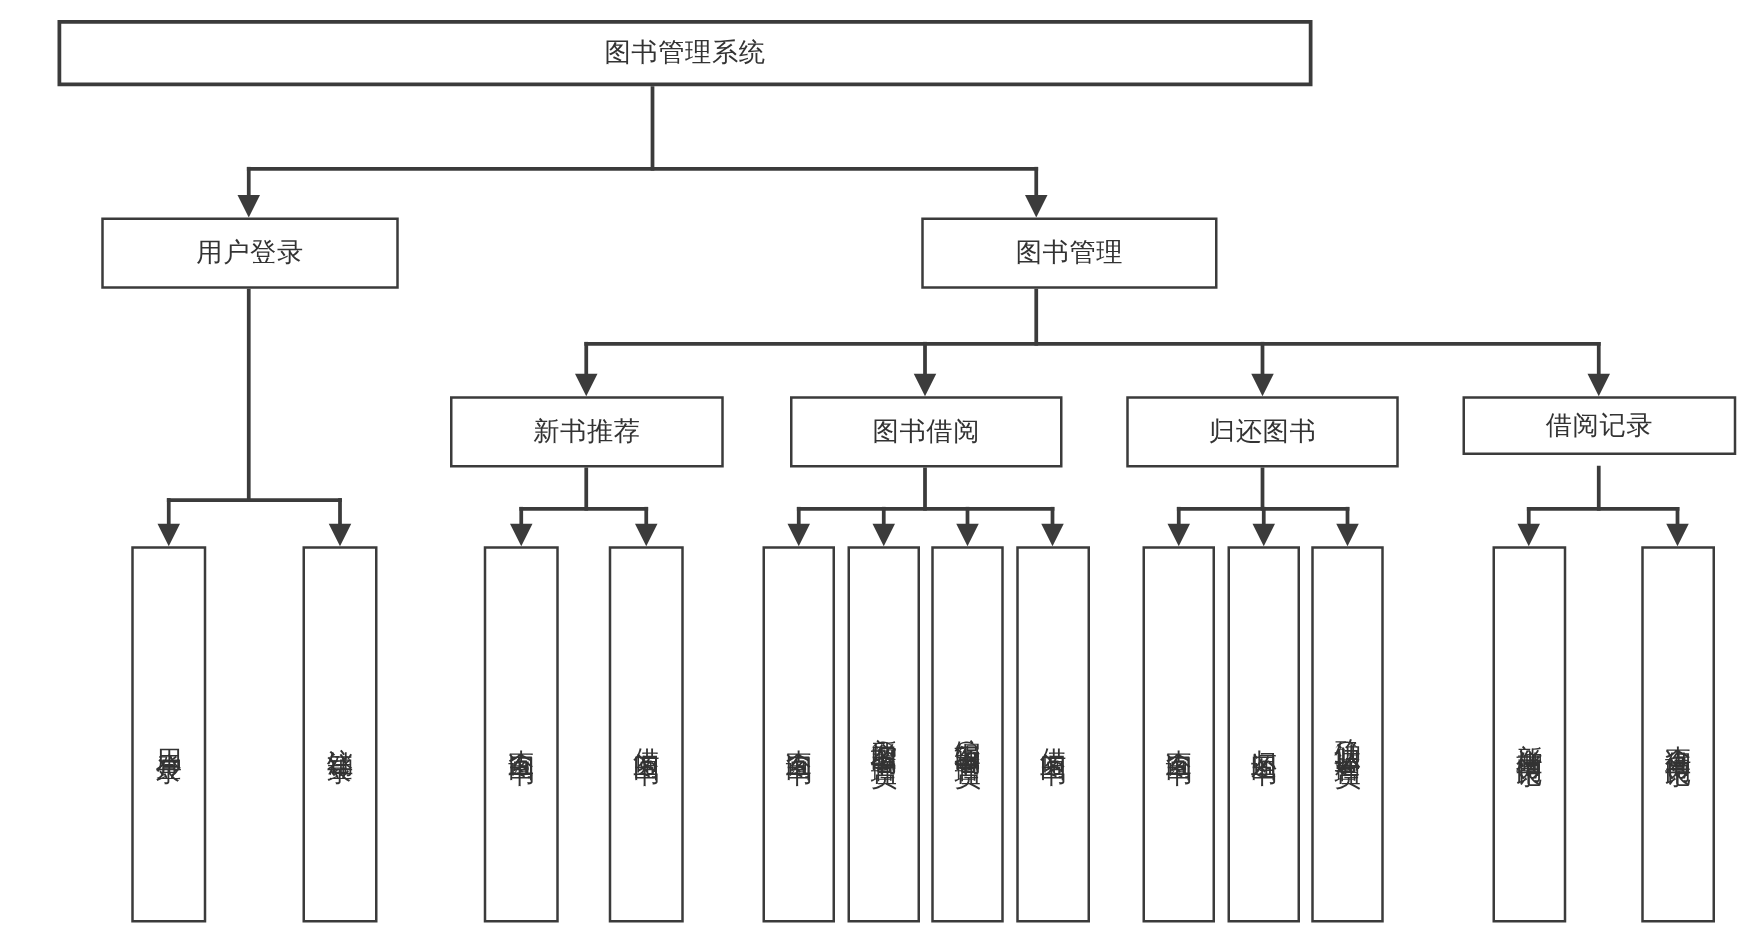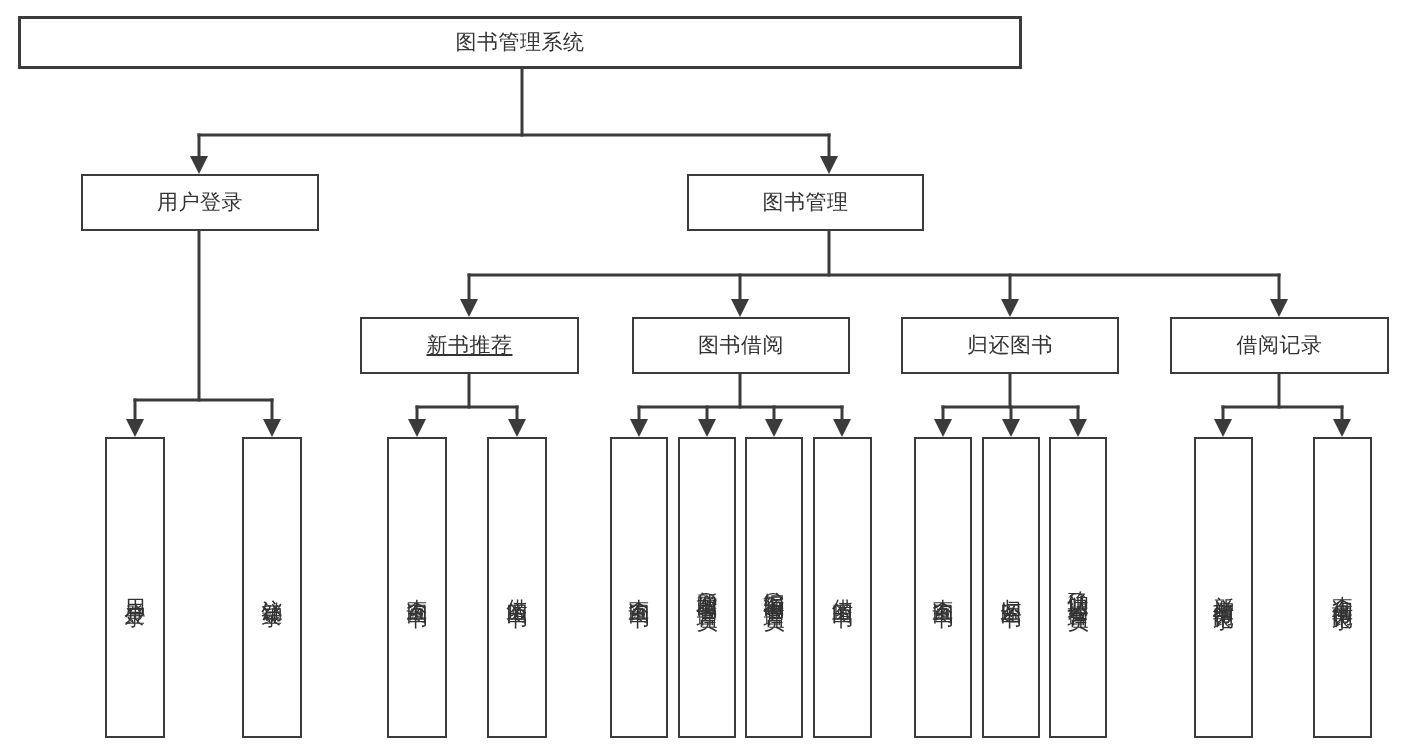--- a/index.html
+++ b/index.html
@@ -31,20 +31,21 @@
     box-sizing: border-box;
     background: #ffffff;
     border: 2px solid #3b3b3b;
     display: flex;
     align-items: center;
     justify-content: center;
     color: #333333;
   }
   .node.level-root {
     border-width: 3px;
+    margin-left: 28px;
   }
   .node-label {
     display: block;
     text-align: center;
     color: #333333;
     letter-spacing: 0.5px;
     line-height: 1.25;
   }
   .node.horizontal .node-label {
     font-size: 21px;
@@ -126,33 +127,33 @@
       <polygon points="1333,419 1351,419 1342,437" fill="#3b3b3b"></polygon>
     </svg>
 
   <div id="nodes-layer">
       <div class="node horizontal level-root" style="left: 18px; top: 16px; width: 1004px; height: 53px;">
         <span class="node-label">图书管理系统</span>
       </div>
       <div class="node horizontal" style="left: 81px; top: 174px; width: 238px; height: 57px;">
         <span class="node-label">用户登录</span>
       </div>
-      <div class="node horizontal" style="left: 687px; top: 174px; width: 237px; height: 57px;">
+      <div class="node horizontal" style="left: 737px; top: 174px; width: 237px; height: 57px;">
         <span class="node-label">图书管理</span>
       </div>
-      <div class="node horizontal" style="left: 360px; top: 317px; width: 219px; height: 57px; text-decoration: underline;">
+      <div class="node horizontal" style="left: 360px; top: 317px; width: 219px; height: 57px;">
         <span class="node-label">新书推荐</span>
       </div>
       <div class="node horizontal" style="left: 632px; top: 317px; width: 218px; height: 57px;">
         <span class="node-label">图书借阅</span>
       </div>
       <div class="node horizontal" style="left: 901px; top: 317px; width: 218px; height: 57px;">
         <span class="node-label">归还图书</span>
       </div>
-      <div class="node horizontal" style="left: 1170px; top: 317px; width: 219px; height: 57px;">
+      <div class="node horizontal" style="left: 1170px; top: 317px; width: 219px; height: 47px;">
         <span class="node-label">借阅记录</span>
       </div>
       <div class="node vertical" style="left: 105px; top: 437px; width: 60px; height: 301px;">
         <span class="node-label">用户登录</span>
       </div>
       <div class="node vertical" style="left: 242px; top: 437px; width: 60px; height: 301px;">
         <span class="node-label">注销登录</span>
       </div>
       <div class="node vertical" style="left: 387px; top: 437px; width: 60px; height: 301px;">
         <span class="node-label">查询图书</span>

